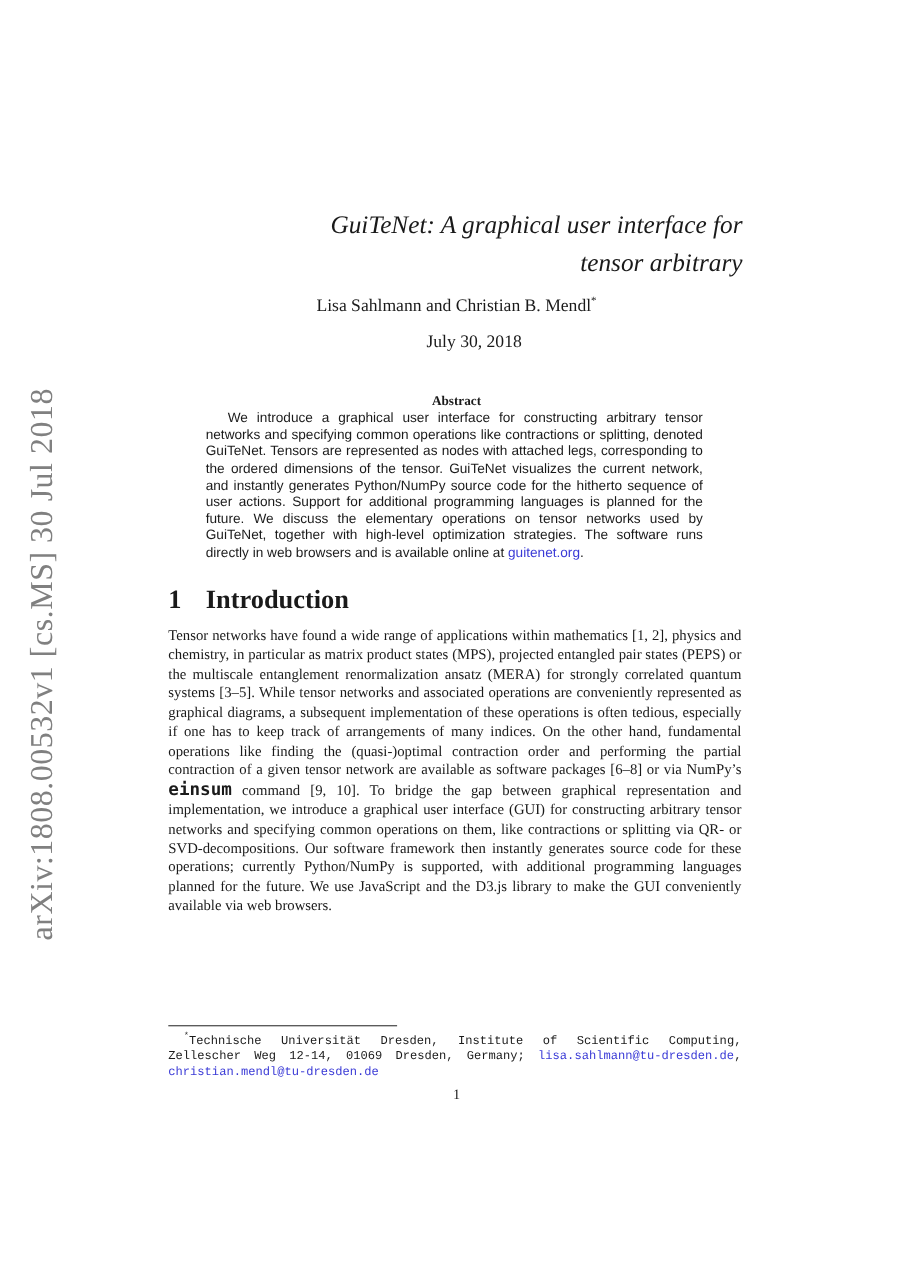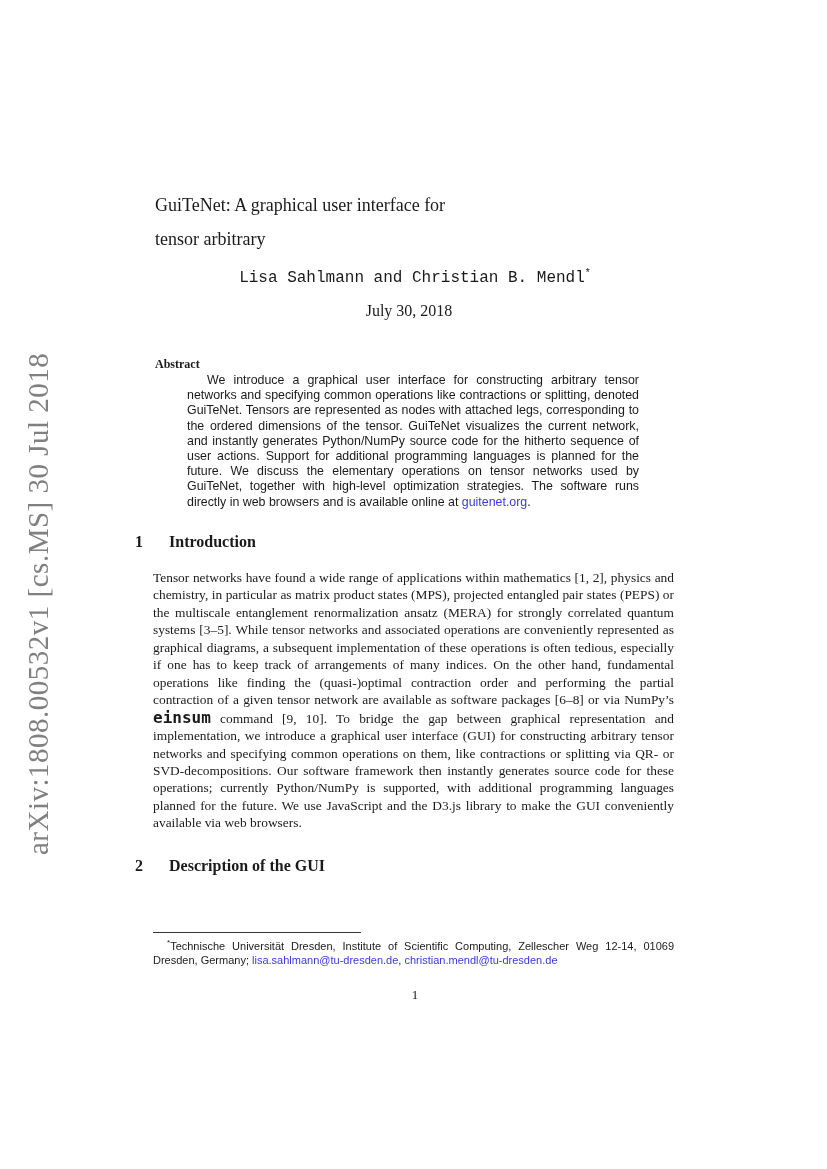--- a/index.html
+++ b/index.html
@@ -4,52 +4,52 @@
   <style>
     html, body { margin: 0; padding: 0; background: #ffffff; }
     body { width: 827px; height: 1169px; position: relative; overflow: hidden;
            font-family: "DejaVu Serif", "Liberation Serif", serif; color: #1a1a1a; }
     .page { position: absolute; left: 0; top: 0; width: 827px; height: 1169px; }
 
     .arxiv-stamp { position: absolute; left: 22px; top: 855px; transform-origin: 0 0;
       transform: rotate(-90deg); white-space: nowrap; font-family: "Liberation Serif", serif;
       font-size: 29px; color: #808080; letter-spacing: 0.5px; width: 490px; }
 
-    .title { position: absolute; left: 155px; width: 520px; top: 188px; text-align: left;
-      font-family: "Liberation Serif", serif; font-size: 18px; line-height: 34px; color: #1a1a1a; }
+    .title { position: absolute; left: 155px; width: 520px; top: 188px; text-align: right;
+      font-family: "Liberation Serif", serif; font-size: 23px; line-height: 34px; color: #1a1a1a; font-style: italic; }
     .authors { position: absolute; left: 155px; width: 520px; top: 268px; text-align: center;
-      font-family: Liberation Mono, monospace; font-size: 16px; color: #1a1a1a; }
+      font-family: Liberation Serif, serif; font-size: 16px; color: #1a1a1a; }
     .authors sup { font-size: 10px; }
-    .date { position: absolute; left: 149px; width: 520px; top: 302px; text-align: center;
+    .date { position: absolute; left: 171px; width: 520px; top: 302px; text-align: center;
       font-family: "Liberation Serif", serif; font-size: 16px; }
 
-    .abstract-heading { position: absolute; left: 155px; width: 520px; top: 357px; 
+    .abstract-heading { position: absolute; left: 155px; width: 520px; top: 357px; text-align: center;
       font-family: "Liberation Serif", serif; font-weight: bold; font-size: 12px; }
     .abstract-body { position: absolute; left: 187px; width: 452px; top: 373px;
       font-family: Liberation Sans, sans-serif; font-size: 12.4px; line-height: 15.2px;
       text-align: justify; text-indent: 20px; }
 
     a.link { color: #3a3ad6; text-decoration: none; }
 
-    .section-heading { position: absolute; left: 135px; font-family: "Liberation Serif", serif;
-      font-weight: bold; font-size: 16px; }
+    .section-heading { position: absolute; left: 153px; font-family: "Liberation Serif", serif;
+      font-weight: bold; font-size: 24px; }
     .section-heading .num { display: inline-block; width: 34px; }
     .sec1 { top: 533px; }
     .sec2 { top: 857px; }
 
     .para { position: absolute; left: 153px; width: 521px; font-family: "Liberation Serif", serif;
       font-size: 13.4px; line-height: 17.45px; text-align: justify; }
     .para1 { top: 569px; }
     .para2 { top: 893px; }
     code.mono { font-family: "DejaVu Sans Mono", "Liberation Mono", monospace; font-weight: bold; font-size: 16px; }
 
     .footnote-rule { position: absolute; left: 153px; top: 932px; width: 208px; height: 0;
       border-top: 1px solid #333; }
     .footnote { position: absolute; left: 153px; width: 521px; top: 936px;
-      font-family: Liberation Sans, sans-serif; font-size: 11px; line-height: 14px; text-align: justify;
+      font-family: Liberation Mono, monospace; font-size: 11px; line-height: 14px; text-align: justify;
       text-indent: 14px; }
     .footnote sup { font-size: 8px; }
 
     .page-number { position: absolute; left: 155px; width: 520px; top: 987px; text-align: center;
       font-family: "Liberation Serif", serif; font-size: 13px; }
   </style>
 </head>
 <body>
 
 <div class="page">
@@ -68,21 +68,18 @@
   <div class="date">July 30, 2018</div>
 
   <div class="abstract-heading">Abstract</div>
   <div class="abstract-body"><span>We introduce a graphical user interface for constructing arbitrary tensor networks and specifying common operations like contractions or splitting, denoted GuiTeNet. Tensors are represented as nodes with attached legs, corresponding to the ordered dimensions of the tensor. GuiTeNet visualizes the current network, and instantly generates Python/NumPy source code for the hitherto sequence of user actions. Support for additional programming languages is planned for the future. We discuss the elementary operations on tensor networks used by GuiTeNet, together with high-level optimization strategies. The software runs directly in web browsers and is available online at </span><a class="link">guitenet.org</a><span>.</span></div>
 
   <div class="section-heading sec1">
     <span class="num">1</span><span>Introduction</span>
   </div>
   <div class="para para1"><span>Tensor networks have found a wide range of applications within mathematics [1, 2], physics and chemistry, in particular as matrix product states (MPS), projected entangled pair states (PEPS) or the multiscale entanglement renormalization ansatz (MERA) for strongly correlated quantum systems [3–5]. While tensor networks and associated operations are conveniently represented as graphical diagrams, a subsequent implementation of these operations is often tedious, especially if one has to keep track of arrangements of many indices. On the other hand, fundamental operations like finding the (quasi-)optimal contraction order and performing the partial contraction of a given tensor network are available as software packages [6–8] or via NumPy’s </span><code class="mono">einsum</code><span> command [9, 10]. To bridge the gap between graphical representation and implementation, we introduce a graphical user interface (GUI) for constructing arbitrary tensor networks and specifying common operations on them, like contractions or splitting via QR- or SVD-decompositions. Our software framework then instantly generates source code for these operations; currently Python/NumPy is supported, with additional programming languages planned for the future. We use JavaScript and the D3.js library to make the GUI conveniently available via web browsers.</span></div>
 
-  <div class="section-heading sec2">
-    <span class="num">2</span><span>Description of the GUI</span>
-  </div>
 
   <div class="footnote-rule"></div>
   <div class="footnote"><sup>*</sup><span>Technische Universität Dresden, Institute of Scientific Computing, Zellescher Weg 12-14, 01069 Dresden, Germany; </span><a class="link">lisa.sahlmann@tu-dresden.de</a><span>, </span><a class="link">christian.mendl@tu-dresden.de</a></div>
 
   <div class="page-number">1</div>
 </div>
 
 </body></html>

